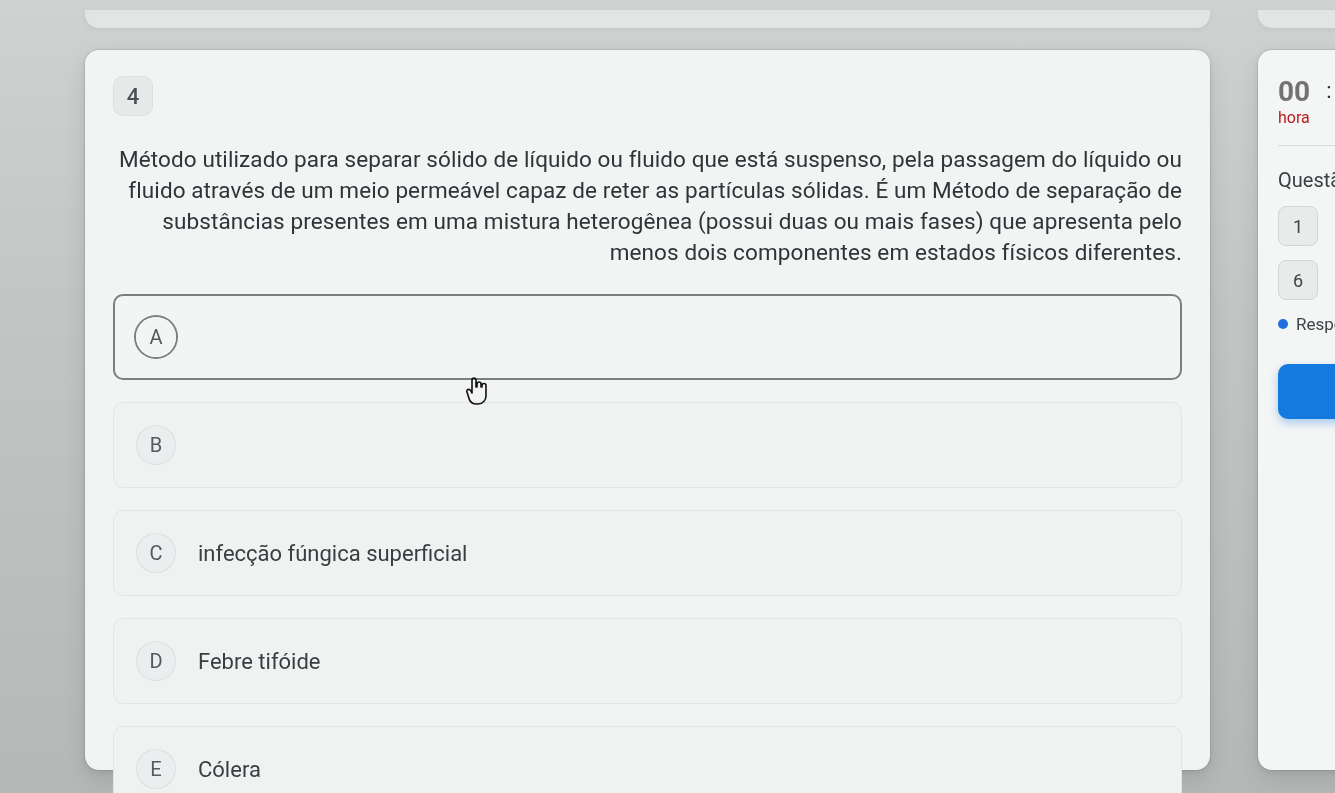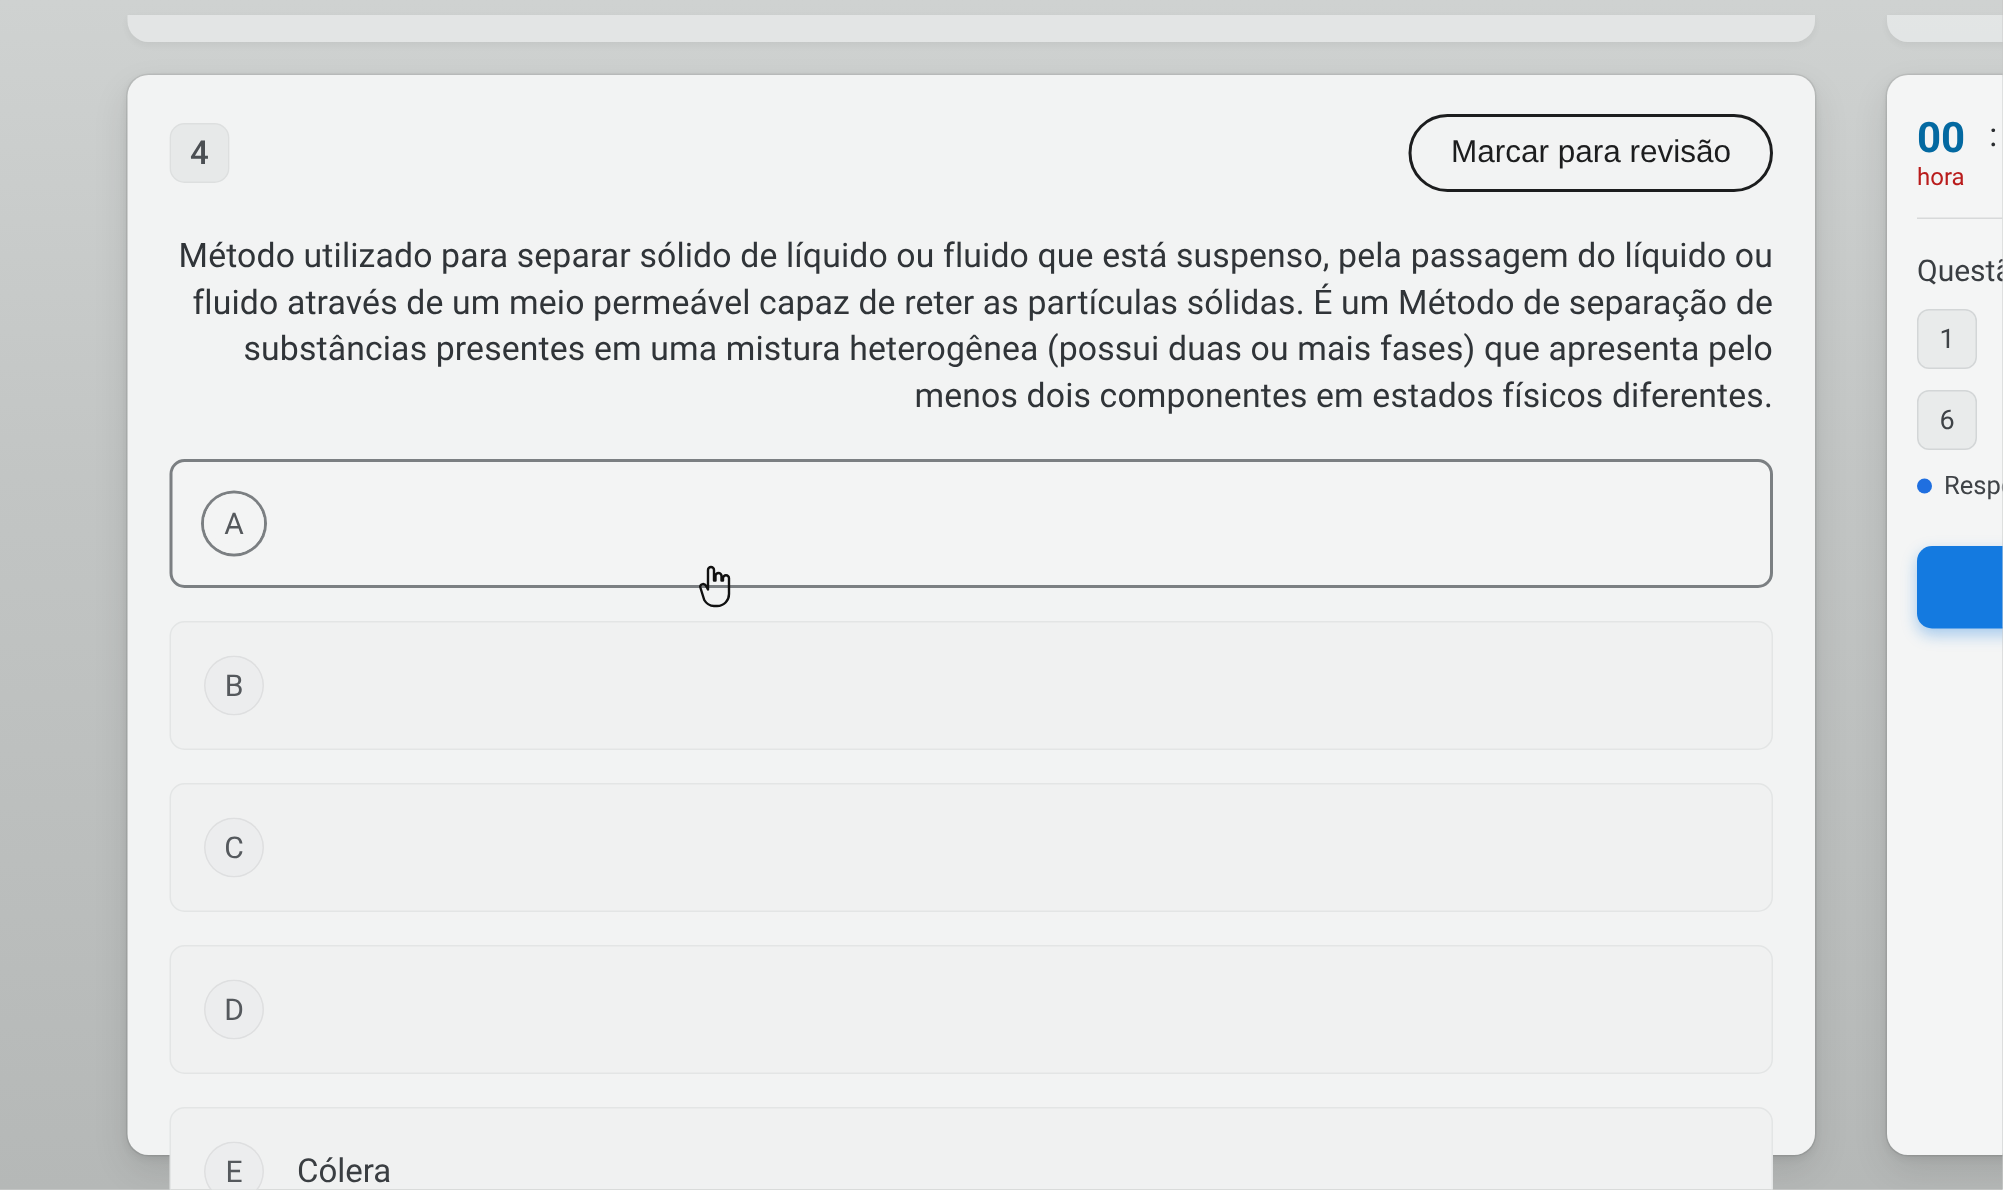--- a/index.html
+++ b/index.html
@@ -131,21 +131,21 @@
       border-radius: 14px;
       box-shadow:
         0 0 0 1px rgba(0,0,0,0.07),
         0 10px 24px rgba(0,0,0,0.10),
         0 2px 6px rgba(0,0,0,0.08);
       padding: 28px 20px;
     }
     .timer-val {
       font-size: 28px;
       font-weight: 700;
-      color: #0369a1;
+      color: #737373;
       line-height: 1;
     }
     .timer-colon {
       font-size: 22px;
       color: #2a2d30;
       margin-left: 10px;
     }
     .timer-label {
       font-size: 16px;
       color: #b91c1c;
@@ -229,41 +229,42 @@
 <body>
 
 <div class="stage">
 
   <div class="ghost-top"></div>
   <div class="ghost-top-side"></div>
 
   <div class="card">
     <div class="card-header">
       <div class="q-num">4</div>
-      <button class="mark-btn">Marcar para revisão</button>
     </div>
 
     <p class="question-text">Método utilizado para separar sólido de líquido ou fluido que está suspenso, pela passagem do líquido ou fluido através de um meio permeável capaz de reter as partículas sólidas. É um Método de separação de substâncias presentes em uma mistura heterogênea (possui duas ou mais fases) que apresenta pelo menos dois componentes em estados físicos diferentes.</p>
 
     <div class="options">
 
       <div class="option selected">
         <span class="opt-letter">A</span>
       </div>
 
       <div class="option">
         <span class="opt-letter">B</span>
       </div>
 
       <div class="option">
         <span class="opt-letter">C</span>
+        <span class="opt-text">infecção fúngica superficial</span>
       </div>
 
       <div class="option">
         <span class="opt-letter">D</span>
+        <span class="opt-text">Febre tifóide</span>
       </div>
 
       <div class="option">
         <span class="opt-letter">E</span>
         <span class="opt-text">Cólera</span>
       </div>
 
     </div>
 
     <div class="cursor-hand">

